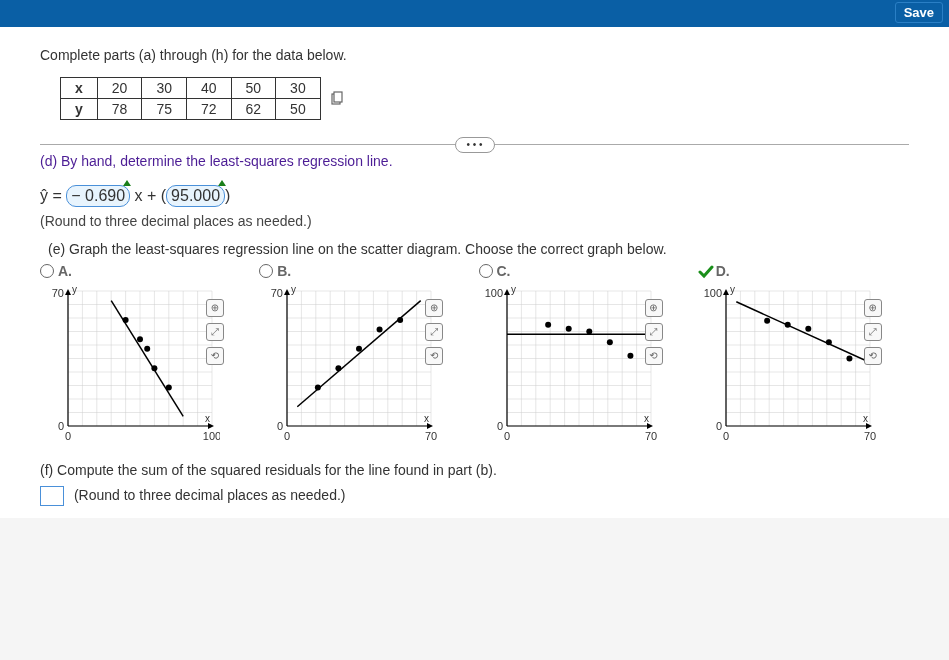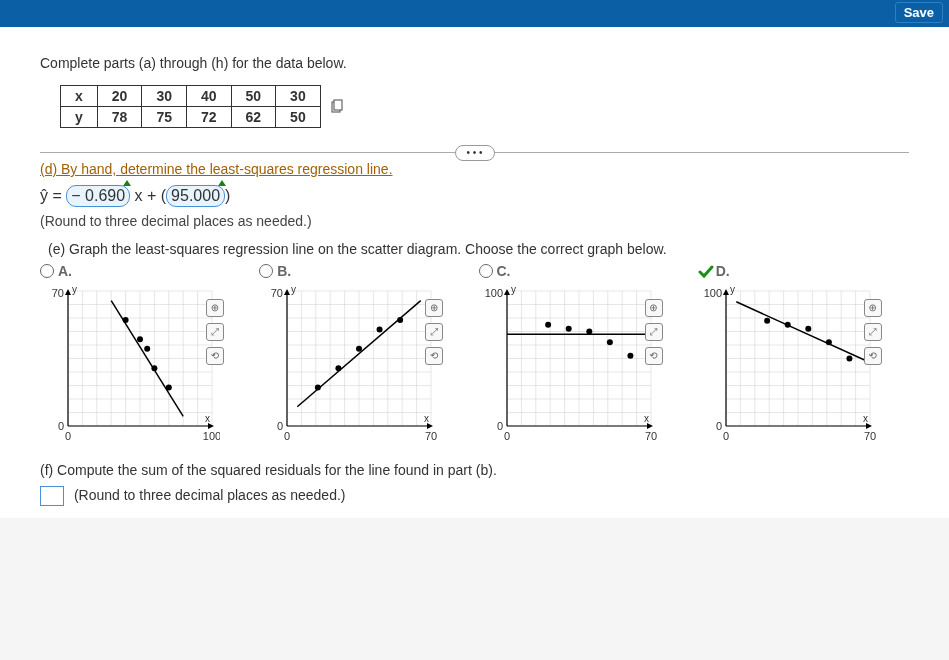--- a/index.html
+++ b/index.html
@@ -28,32 +28,32 @@
     color: #fff;
     border: 1px solid #2a7fc5;
     border-radius: 3px;
     padding: 2px 8px;
     font-size: 13px;
     font-weight: bold;
     cursor: pointer;
   }
   .content {
     background: #fff;
-    padding: 24px 40px 12px 40px;
+    padding: 16px 40px 12px 40px;
   }
   .instr { margin: 4px 0 8px 0; }
   table.data {
     border-collapse: collapse;
     margin: 6px 0 10px 20px;
   }
   table.data td, table.data th {
     border: 1px solid #333;
     padding: 2px 14px;
     text-align: center;
-    font-weight: bold;
+    font-weight: normal;
   }
   table.data th { font-weight: bold; }
   .copy-icon {
     display: inline-block;
     vertical-align: middle;
     margin-left: 8px;
     cursor: pointer;
   }
   .divider {
     border-top: 1px solid #aaa;
@@ -69,23 +69,22 @@
     background: #fff;
     border: 1px solid #999;
     border-radius: 10px;
     text-align: center;
     font-size: 10px;
     line-height: 14px;
     transform: translateX(-50%);
     cursor: pointer;
   }
   .faded {
-    color: #a16207;
-    margin: 8px 0 8px 0;
-    text-decoration: underline;
+    color: #4c1d95;
+    margin: 8px 0 16px 0;
   }
   .equation { margin: 6px 0; font-size: 16px; }
   .answer-box {
     display: inline-block;
     background: #e8f4fd;
     border: 1px solid #4a90d9;
     padding: 1px 4px;
     border-radius: 10px;
     position: relative;
   }

